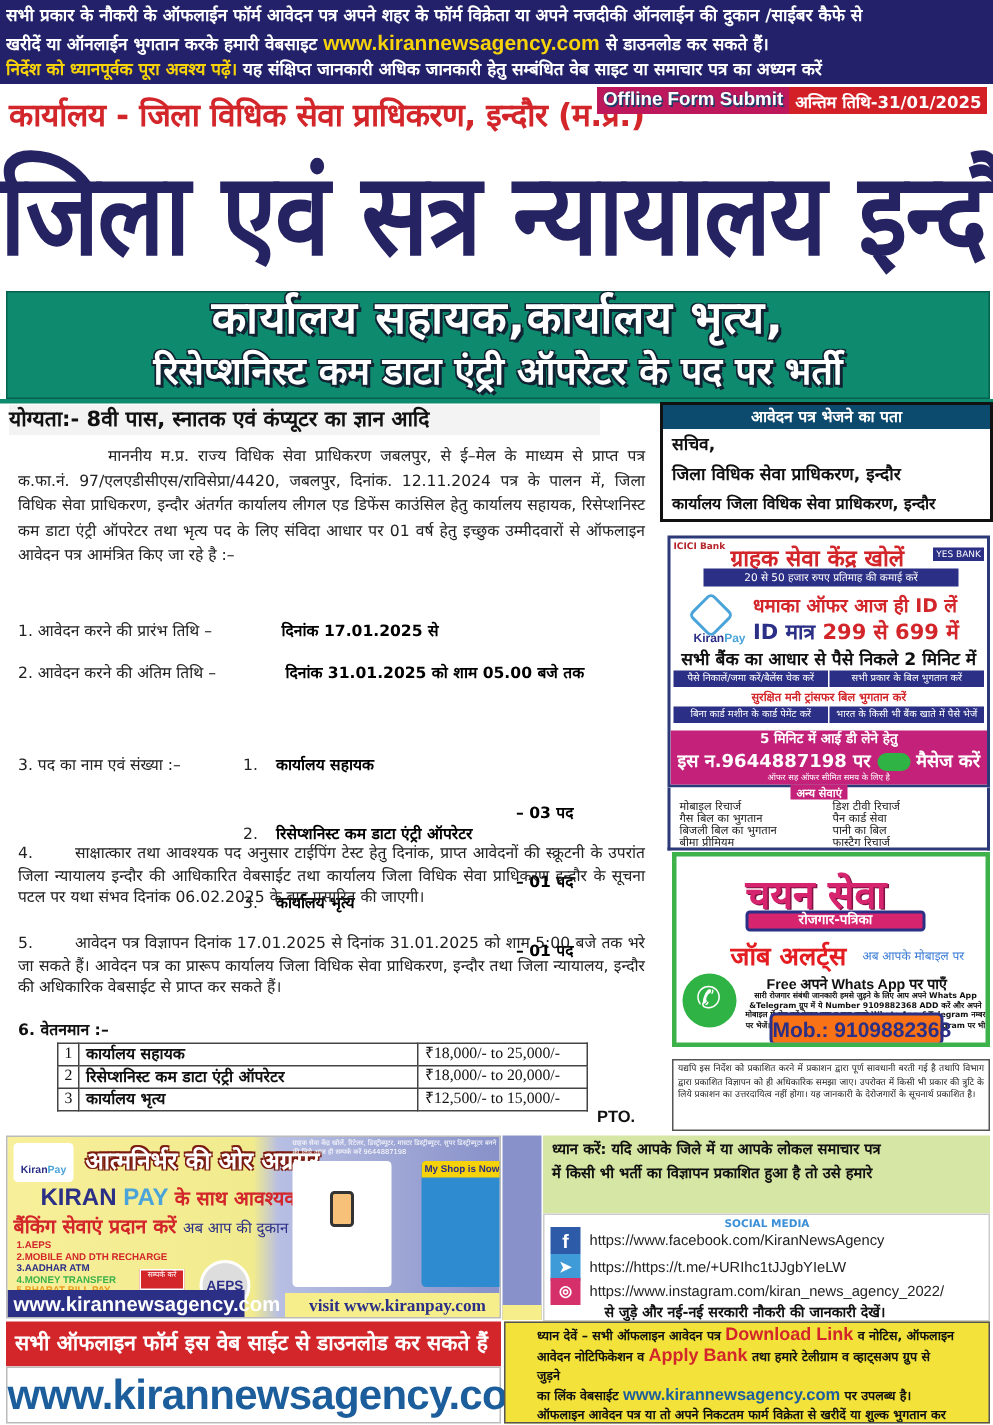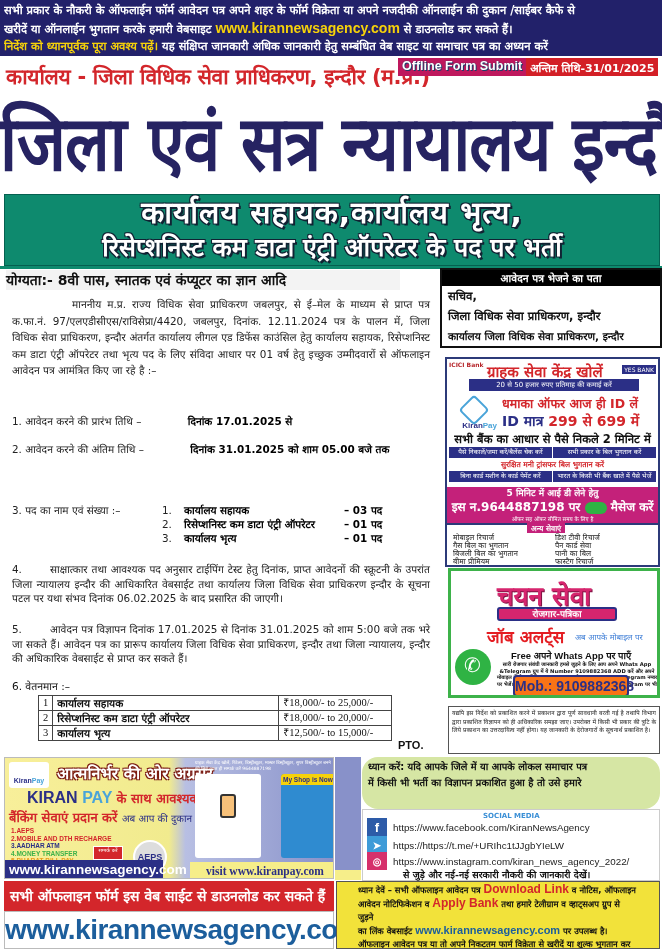--- a/index.html
+++ b/index.html
@@ -32,35 +32,35 @@
   .eligibility { position: absolute; left: 6px; top: 270px; width: 394px; height: 20px; background: #f3f3f3; font-size: 14px; font-weight: bold; color: #111; line-height: 20px; white-space: nowrap; }
   .body-col { position: absolute; left: 12px; top: 296px; width: 418px; font-size: 10.4px; line-height: 16.5px; color: #222; font-family: "DejaVu Sans", sans-serif; }
   .para { text-align: justify; text-indent: 60px; }
   .item { margin-top: 0; white-space: nowrap; }
   .item b { font-weight: bold; color: #000; margin-left: 43px; }
   .posts { position: absolute; left: 12px; top: 503px; font-size: 10.4px; line-height: 14px; color: #222; }
   .posts .row { display: flex; white-space: nowrap; }
   .posts .lead { width: 150px; }
   .posts .num { width: 22px; }
   .posts .nm { width: 160px; font-weight: bold; color: #000; }
-  .posts .ct { font-weight: bold; color: #000; }
+  .posts .ct { font-weight: bold; color: #000; margin-top: 32px; }
   .para-block { position: absolute; left: 12px; width: 418px; font-size: 10.4px; line-height: 14.5px; color: #222; text-align: justify; }
   .para-block .n { display: inline-block; width: 38px; }
 
-  .salary-title { position: absolute; left: 12px; top: 679px; font-size: 10.5px; font-weight: normal; color: #111; }
+  .salary-title { position: absolute; left: 12px; top: 679px; font-size: 10.5px; font-weight: bold; color: #111; }
   table.salary { position: absolute; left: 38px; top: 695px; width: 354px; border-collapse: collapse; font-size: 10.5px; }
   table.salary td { border: 1px solid #444; height: 15px; padding: 0 4px; line-height: 14px; white-space: nowrap; }
   table.salary td.i { width: 14px; text-align: center; font-family: "Liberation Serif", serif; }
   table.salary td.p { font-weight: bold; width: 226px; }
   table.salary td.s { font-family: "Liberation Serif", serif; }
   .pto { position: absolute; left: 398px; top: 739px; font-size: 11px; font-weight: bold; font-family: "Liberation Sans", sans-serif; }
 
   
   .addr-box { position: absolute; left: 440px; top: 268px; width: 222px; height: 80px; border: 2px solid #111; background: #fff; }
-  .addr-box .head { background: #000000; color: #fff; text-align: center; font-size: 10.5px; font-weight: bold; height: 16px; line-height: 16px; }
+  .addr-box .head { background: #0c4a6e; color: #fff; text-align: center; font-size: 10.5px; font-weight: bold; height: 16px; line-height: 16px; }
   .addr-box .ln { font-size: 11.5px; font-weight: bold; color: #111; padding-left: 6px; line-height: 20px; white-space: nowrap; }
 
   
   .kp-ad { position: absolute; left: 445px; top: 357px; width: 215px; height: 168px; border: 2px solid #2c3a79; background: #fff; overflow: hidden; }
   .kp-ad .h1 { position: absolute; left: 40px; top: 2px; font-size: 15px; font-weight: bold; color: #d3262b; white-space: nowrap; }
   .kp-ad .h2 { position: absolute; left: 22px; top: 20px; width: 170px; height: 12px; background: #2b2f86; color: #fff; font-size: 7px; text-align: center; line-height: 12px; }
   .kp-ad .bank-l { position: absolute; left: 2px; top: 2px; font-size: 6px; color: #b6262b; font-weight: bold; }
   .kp-ad .bank-r { position: absolute; right: 2px; top: 6px; font-size: 6px; color: #fff; background: #2b2f86; padding: 1px 2px; }
   .kp-ad .offer { position: absolute; left: 55px; top: 36px; font-size: 12.5px; font-weight: bold; color: #d3262b; white-space: nowrap; }
   .kp-ad .price { position: absolute; left: 55px; top: 52px; font-size: 14px; font-weight: bold; color: #2b2f86; white-space: nowrap; }
@@ -118,21 +118,21 @@
   .kp-bottom .shop-panel { position: absolute; left: 276px; top: 16px; width: 60px; height: 84px; background: #2f8bd0; border-radius: 3px; overflow: hidden; }
   .kp-bottom .shop-panel .t { background: #f6d20a; color: #2b2f86; font-size: 6.5px; font-weight: bold; padding: 2px; white-space: nowrap; font-family: "Liberation Sans", sans-serif; }
   .kp-bottom .topline { position: absolute; left: 190px; top: 2px; width: 140px; font-size: 4.5px; color: #fff; line-height: 6px; }
   .kp-bottom .url-left { position: absolute; left: 0; top: 102px; width: 158px; height: 20px; background: #2b2f86; color: #fff; font-size: 13.5px; font-weight: bold; line-height: 20px; padding-left: 4px; font-family: "Liberation Sans", sans-serif; white-space: nowrap; }
   .kp-bottom .url-right { position: absolute; left: 185px; top: 104px; width: 150px; height: 18px; background: #f6ee8a; color: #2b2f86; font-size: 11.5px; font-weight: bold; line-height: 18px; text-align: center; font-family: "Liberation Serif", serif; white-space: nowrap; }
 
   .red-cta { position: absolute; left: 4px; top: 881px; width: 330px; height: 30px; background: #d3262b; color: #fff; font-size: 14px; font-weight: bold; line-height: 30px; padding-left: 6px; white-space: nowrap; }
   .blue-url { position: absolute; left: 4px; top: 911px; width: 330px; height: 38px; background: #fff; border: 1px solid #bbb; color: #1c5e9c; font-family: "Liberation Sans", sans-serif; font-size: 28px; font-weight: bold; line-height: 36px; text-align: center; white-space: nowrap; letter-spacing: -0.5px; }
 
   
-  .notice-green { position: absolute; left: 362px; top: 757px; width: 298px; height: 52px; background: #d6e6a4; color: #111; font-size: 9.8px; font-weight: bold; line-height: 16px; padding: 2px 6px; white-space: nowrap; border-radius: 16px; }
+  .notice-green { position: absolute; left: 362px; top: 757px; width: 298px; height: 52px; background: #d6e6a4; color: #111; font-size: 9.8px; font-weight: bold; line-height: 16px; padding: 2px 6px; white-space: nowrap; }
   .notice-green .mail { color: #d3262b; font-family: "Liberation Sans", sans-serif; font-size: 13px; font-weight: normal; }
   .social { position: absolute; left: 362px; top: 809px; width: 298px; height: 72px; background: #fff; border: 1px solid #ccc; }
   .social .social-art { position: absolute; left: 120px; top: 2px; font-size: 7px; color: #3a8fd6; font-weight: bold; }
   .social .row { position: absolute; left: 4px; display: flex; align-items: center; font-family: "Liberation Sans", sans-serif; font-size: 9.8px; color: #222; white-space: nowrap; }
   .social .ico { width: 20px; height: 18px; margin-right: 6px; display: inline-flex; align-items: center; justify-content: center; color: #fff; font-weight: bold; font-size: 13px; }
   .social .fb { background: #2d5ba8; font-family: "Liberation Sans", sans-serif; }
   .social .tg { background: #3e9bd8; font-size: 10px; }
   .social .ig { background: #d6306b; font-size: 10px; }
   .social .cta { position: absolute; left: 40px; top: 58px; font-size: 9.5px; font-weight: bold; color: #111; white-space: nowrap; }
   .side-strip { position: absolute; left: 335px; top: 757px; width: 26px; height: 123px; background: #8891c9; }

